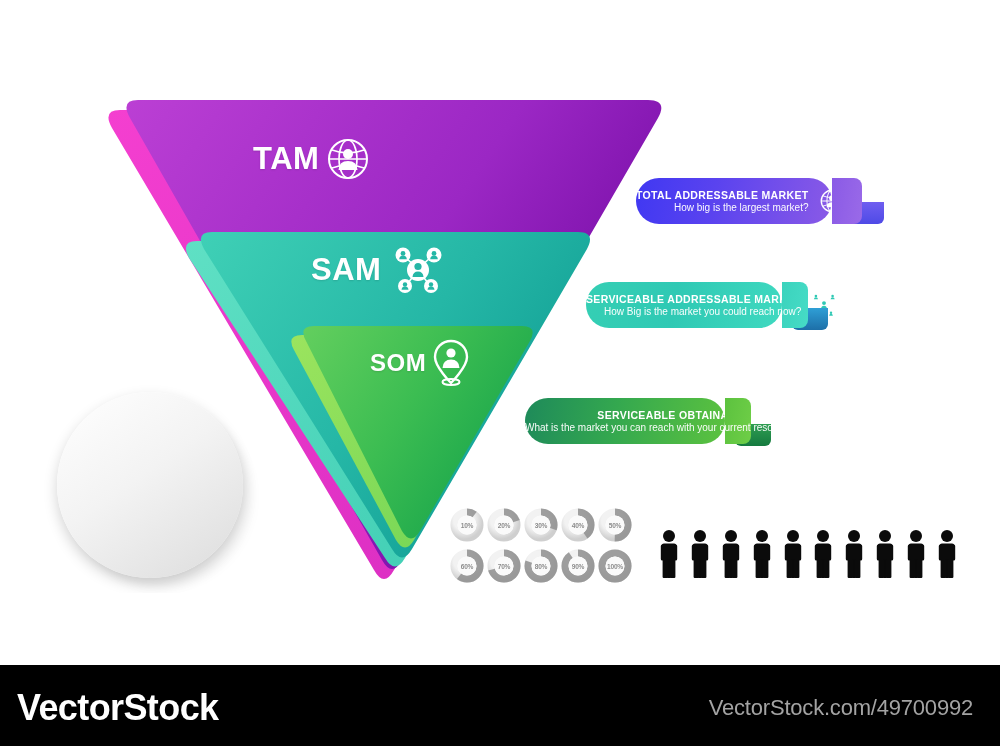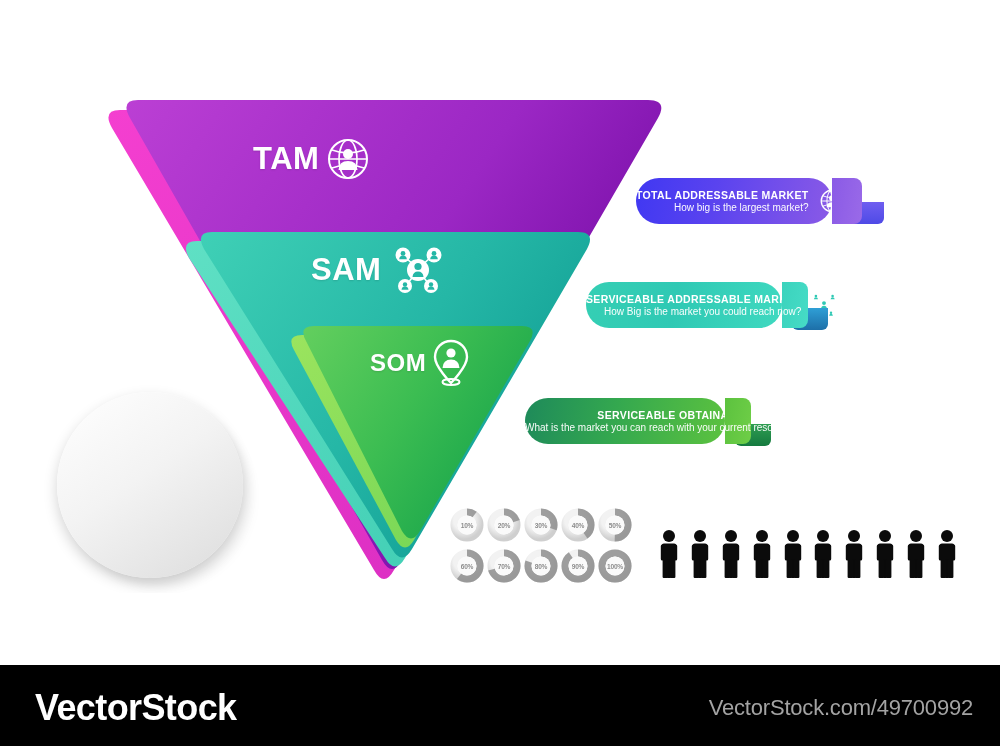--- a/index.html
+++ b/index.html
@@ -80,21 +80,21 @@
   .donut .dlbl{position:absolute;left:0;top:0;width:34px;height:34px;
      display:flex;align-items:center;justify-content:center;
      font-size:6.6px;color:#8d8d8d;font-weight:bold;letter-spacing:-.2px;}
 
   
   #people{position:absolute;left:658px;top:527px;width:300px;height:52px;display:flex;
      align-items:flex-end;justify-content:space-between;}
 
   
   .footer{position:absolute;left:0;top:665px;width:1000px;height:81px;background:#000;}
-  .footer .logo{position:absolute;left:35px;top:22px;color:#fff;font-size:36px;
+  .footer .logo{position:absolute;left:17px;top:22px;color:#fff;font-size:36px;
      font-weight:bold;letter-spacing:-.6px;}
   .footer .url{position:absolute;right:27px;top:30px;color:#a3a3a3;font-size:22px;letter-spacing:-.2px;}
 </style>
 </head>
 <body>
 
 <div class="stage">
 
   <div class="funnel">
     <svg width="700" height="600" viewBox="0 0 700 600">

